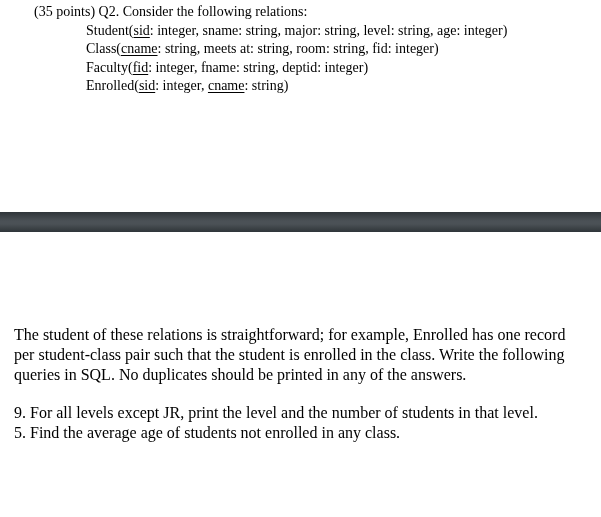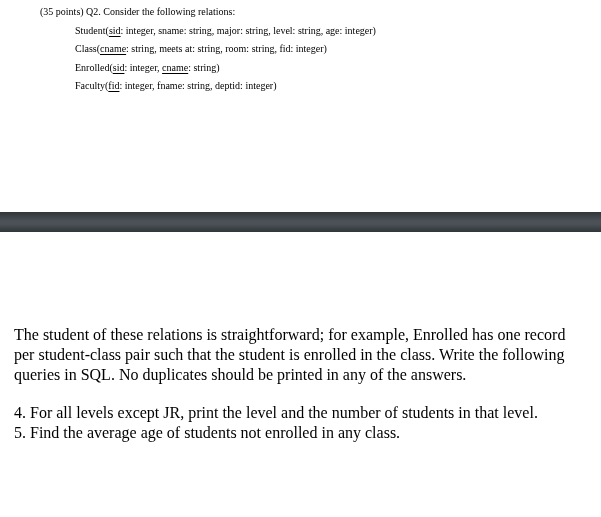--- a/index.html
+++ b/index.html
@@ -13,31 +13,31 @@
   .page {
     position: relative;
     width: 601px;
     height: 517px;
     background: #ffffff;
     overflow: hidden;
     color: #000000;
   }
   .top-block {
     position: absolute;
-    left: 40px;
+    left: 34px;
     top: 3px;
-    font-size: 10px;
+    font-size: 14px;
     line-height: 18.6px;
     white-space: nowrap;
   }
   .q-header {
     margin: 0;
   }
   .relations {
-    margin-left: 35px; 
+    margin-left: 52px; 
   }
   .relation-line .u {
     text-decoration: underline;
     text-underline-offset: 2px;
   }
   .divider {
     position: absolute;
     left: 0;
     top: 212px;
     width: 601px;
@@ -58,32 +58,32 @@
 </head>
 <body>
 
 <div class="page">
 
   <div class="top-block">
     <div class="q-header">(35 points) Q2. Consider the following relations:</div>
     <div class="relations" id="relations">
         <div class="relation-line"><span>Student(</span><span class="u">sid</span><span>: integer, sname: string, major: string, level: string, age: integer)</span></div>
         <div class="relation-line"><span>Class(</span><span class="u">cname</span><span>: string, meets at: string, room: string, fid: integer)</span></div>
+        <div class="relation-line"><span>Faculty(</span><span class="u">fid</span><span>: integer, fname: string, deptid: integer)</span></div>
         <div class="relation-line"><span>Enrolled(</span><span class="u">sid</span><span>: integer, </span><span class="u">cname</span><span>: string)</span></div>
-        <div class="relation-line"><span>Faculty(</span><span class="u">fid</span><span>: integer, fname: string, deptid: integer)</span></div>
       </div>
   </div>
 
   <div class="divider" id="divider" style="background: linear-gradient(rgb(47, 53, 57) 0%, rgb(75, 81, 86) 45%, rgb(75, 81, 86) 60%, rgb(47, 53, 57) 100%);"></div>
 
   <div class="bottom-block">
     <div class="paragraph" id="paragraph">
         <div>The student of these relations is straightforward; for example, Enrolled has one record</div>
         <div>per student-class pair such that the student is enrolled in the class. Write the following</div>
         <div>queries in SQL. No duplicates should be printed in any of the answers.</div>
       </div>
     <div class="queries" id="queries">
-        <div>4. For all levels except JR, print the level and the number of students in that level.</div>
+        <div>9. For all levels except JR, print the level and the number of students in that level.</div>
         <div>5. Find the average age of students not enrolled in any class.</div>
       </div>
   </div>
 
 </div>
 
 </body></html>

